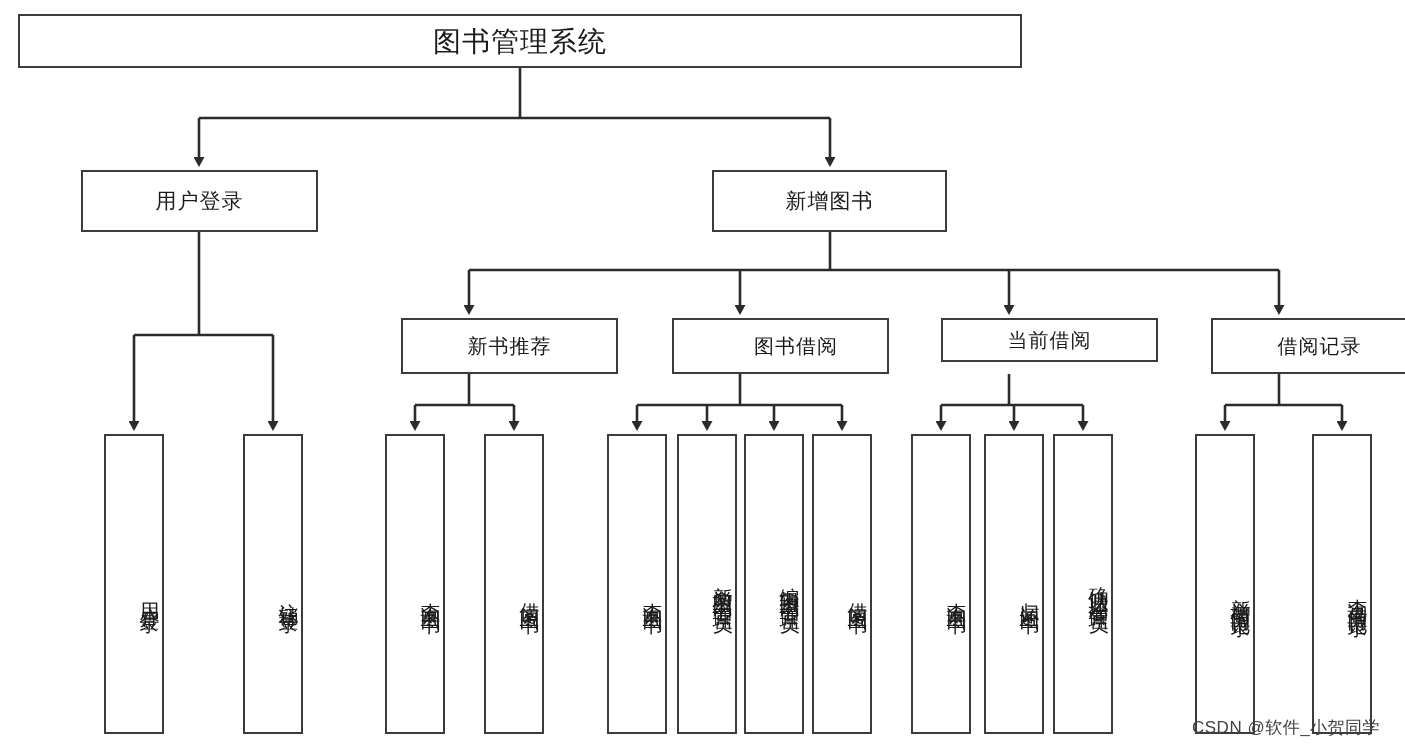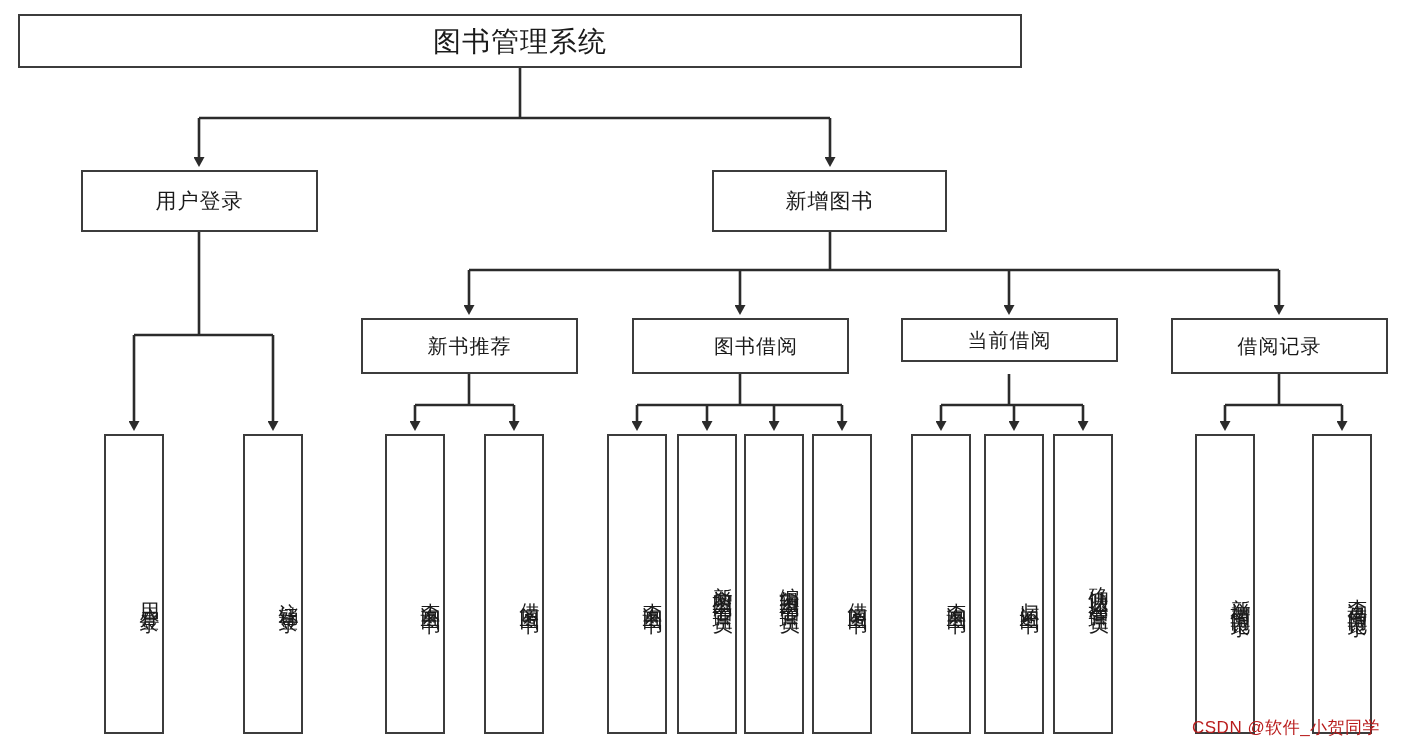--- a/index.html
+++ b/index.html
@@ -26,21 +26,21 @@
     align-items: center;
     justify-content: center;
     color: #1a1a1a;
     font-size: 21px;
     letter-spacing: 1px;
     line-height: 1.25;
     text-align: center;
   }
   .node.root { font-size: 28px; text-align: center; }
   .node.level2 { font-size: 21px; }
-  .node.level3 { font-size: 20px; }
+  .node.level3 { font-size: 20px; margin-left: 40px; }
   .node.leaf {
     font-size: 20px;
     writing-mode: vertical-rl;
     text-orientation: upright;
     align-items: flex-start;
     justify-content: center;
     padding-top: 22px;
     letter-spacing: 4px;
     white-space: nowrap;
   }
@@ -51,21 +51,21 @@
     top: 0;
     width: 1405px;
     height: 747px;
     pointer-events: none;
   }
   .watermark {
     position: absolute;
     left: 1192px;
     top: 716px;
     font-size: 17px;
-    color: #b91c1c;
+    color: #404040;
     white-space: nowrap;
     letter-spacing: 0.5px;
   }
 </style>
 </head>
 <body>
 
 <div id="canvas">
 
   <svg class="links" viewBox="0 0 1405 747">

